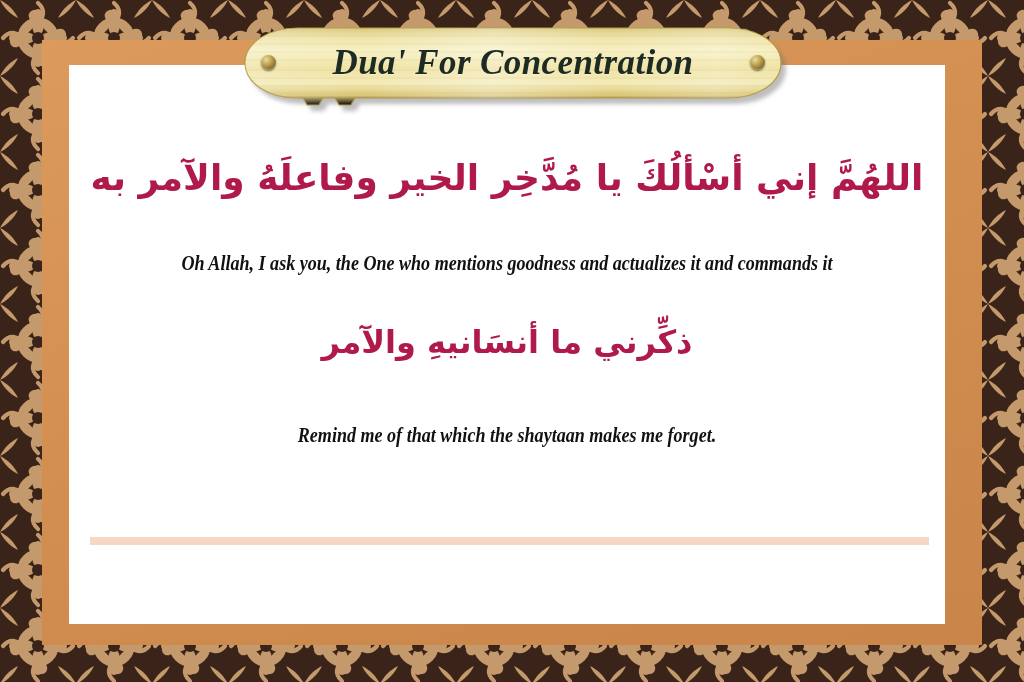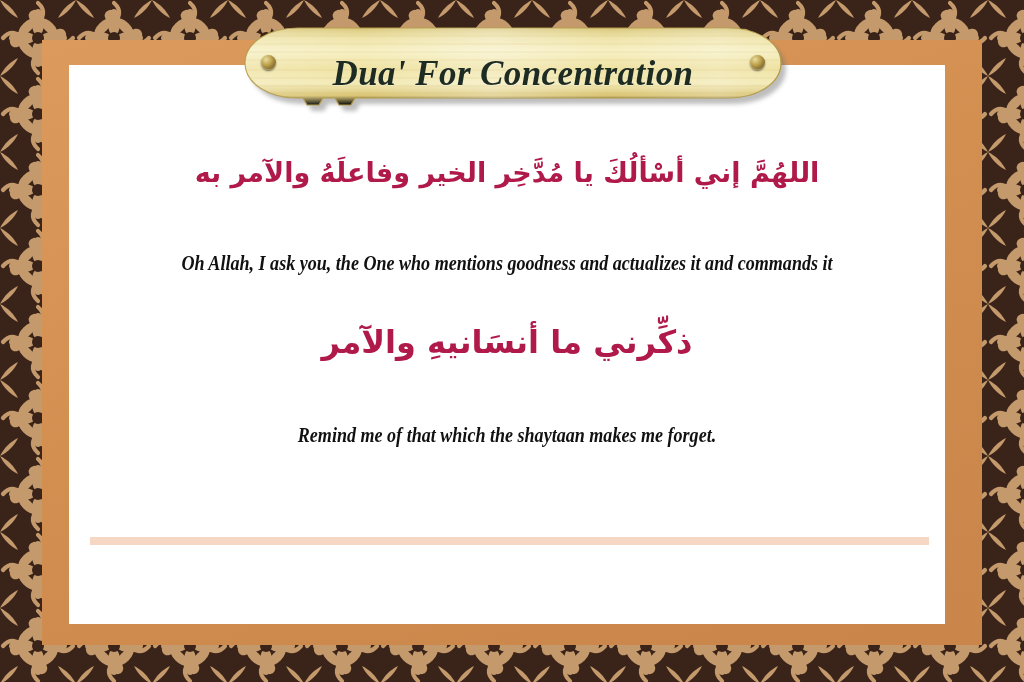--- a/index.html
+++ b/index.html
@@ -83,21 +83,21 @@
   }
   .plaque-body {
     position: absolute;
     left: 0; top: 0;
     width: 100%;
     height: 100%;
   }
   .plaque-title {
     position: absolute;
     left: 0;
-    top: 11px;
+    top: 0;
     width: 540px;
     height: 74px;
     line-height: 74px;
     text-align: center;
     font-family: "Liberation Serif", "DejaVu Serif", serif;
     font-style: italic;
     font-weight: bold;
     font-size: 35px;
     color: #1d2b23;
     letter-spacing: 0.4px;
@@ -121,21 +121,21 @@
     width: 100%;
     text-align: center;
     direction: rtl;
     color: #b01a4a;
     font-family: "DejaVu Sans", "Liberation Sans", sans-serif;
     font-weight: bold;
     white-space: nowrap;
   }
   .arabic-1 {
     top: 92px;
-    font-size: 27px;
+    font-size: 36px;
     letter-spacing: 0px;
   }
   .arabic-2 {
     top: 258px;
     font-size: 32px;
   }
 
   .translation {
     position: absolute;
     text-align: center;

